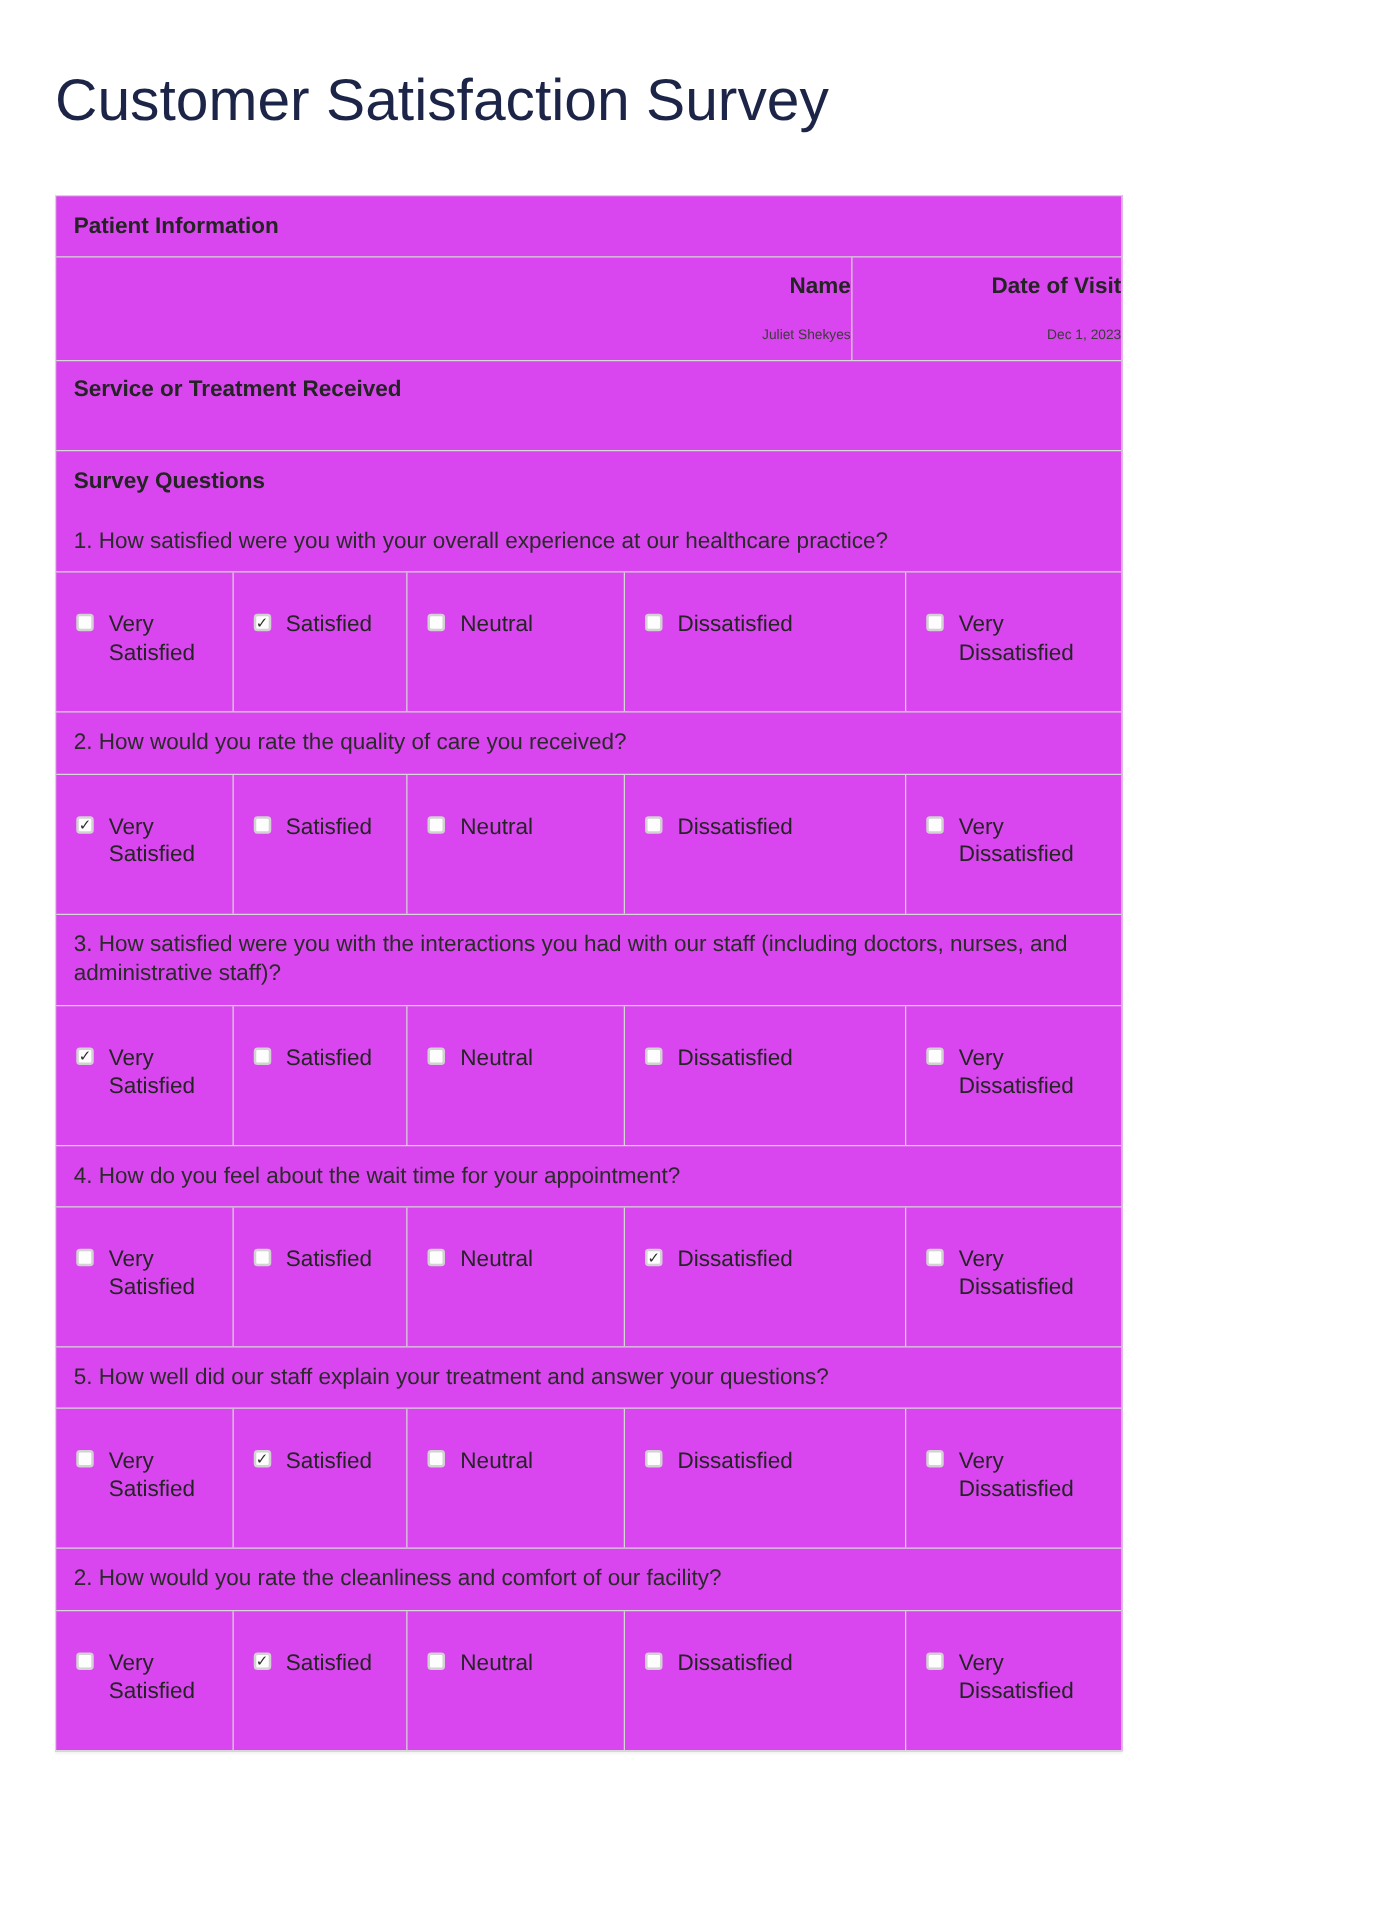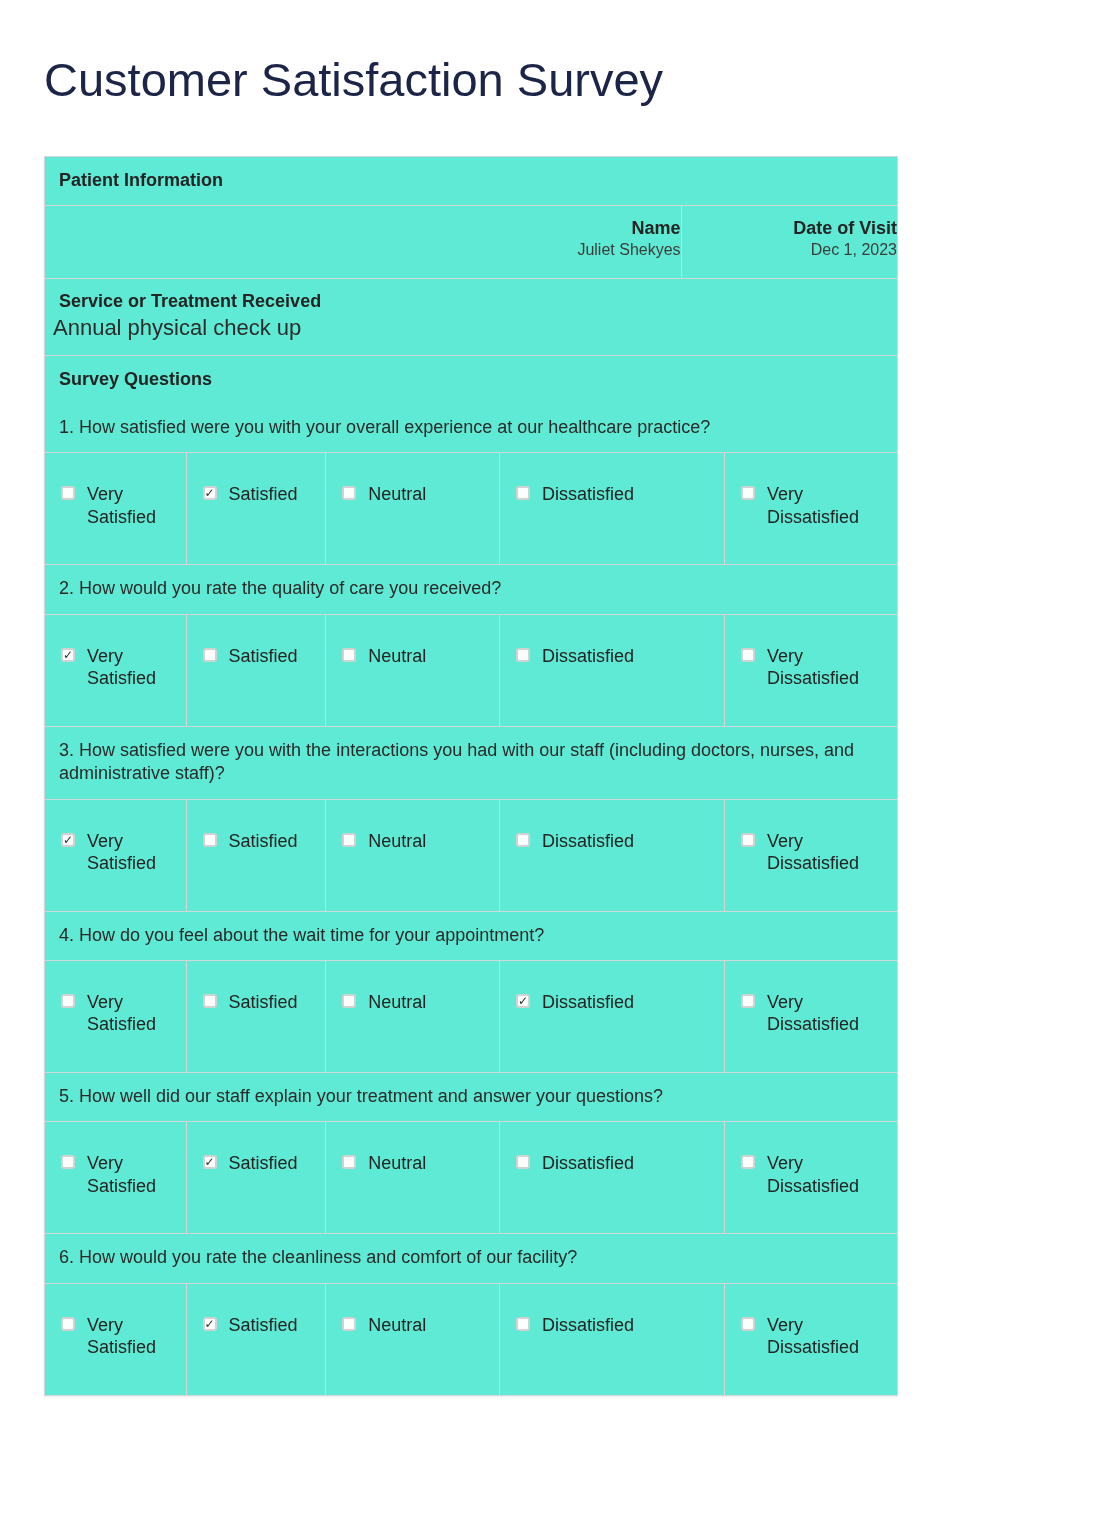--- a/index.html
+++ b/index.html
@@ -25,41 +25,41 @@
     font-size:47px;
     font-weight:normal;
     letter-spacing:0px;
     color:var(--title-color);
   }
   .form-table{
     margin:49px 0 0 44px;
     width:854px;
     border:1px solid var(--border-color);
     box-shadow:0 2px 2px rgba(0,0,0,0.05);
-    background:#5eead4;
+    background:#d946ef;
   }
   .row{border-top:1px solid var(--border-color);}
   .row:first-child{border-top:none;}
   .section-header{
     padding:13px 14px 14px 14px;
     font-size:18px;
     font-weight:bold;
     min-height:48px;
   }
   .two-col{display:flex;text-align:right;}
   .cell-name{width:74.6%;}
   .cell-date{width:25.4%;border-left:1px solid var(--border-color);}
   .field-cell{padding:12px 0 14px 0;min-height:72px;}
   .field-label{
     font-size:18px;font-weight:bold;
     padding-left:14px;
   }
   .field-value{
-    font-size:16px;color:var(--value-color);
-    padding-left:8px;margin-top:2px;
+    font-size:11px;color:var(--value-color);
+    padding-left:8px;margin-top:23px;
   }
   .field-value.large{
     font-size:22px;color:#2c2c2c;margin-top:3px;
   }
   .question-text{
     padding:12px 14px 13px 14px;
     font-size:18px;font-weight:normal;
     line-height:1.3;
     min-height:46px;
     color:#2a2a2a;
@@ -109,21 +109,20 @@
       <div class="field-value">Juliet Shekyes</div>
     </div>
     <div class="cell-date field-cell">
       <div class="field-label">Date of Visit</div>
       <div class="field-value">Dec 1, 2023</div>
     </div>
   </div>
 
   <div class="row field-cell">
     <div class="field-label">Service or Treatment Received</div>
-    <div class="field-value large">Annual physical check up</div>
   </div>
 
   <div class="row section-header">Survey Questions</div>
 
   <div id="questions-container">
   <div class="row question-text">1. How satisfied were you with your overall experience at our healthcare practice?</div>
   <div class="row options-row">
         <div class="opt-cell">
           <span class="checkbox"></span>
           <span class="opt-label">Very Satisfied</span>
@@ -235,21 +234,21 @@
         <div class="opt-cell">
           <span class="checkbox"></span>
           <span class="opt-label">Dissatisfied</span>
         </div>
         <div class="opt-cell">
           <span class="checkbox"></span>
           <span class="opt-label">Very Dissatisfied</span>
         </div>
       </div>
 
-  <div class="row question-text">6. How would you rate the cleanliness and comfort of our facility?</div>
+  <div class="row question-text">2. How would you rate the cleanliness and comfort of our facility?</div>
   <div class="row options-row">
         <div class="opt-cell">
           <span class="checkbox"></span>
           <span class="opt-label">Very Satisfied</span>
         </div>
         <div class="opt-cell">
           <span class="checkbox">✓</span>
           <span class="opt-label">Satisfied</span>
         </div>
         <div class="opt-cell">

